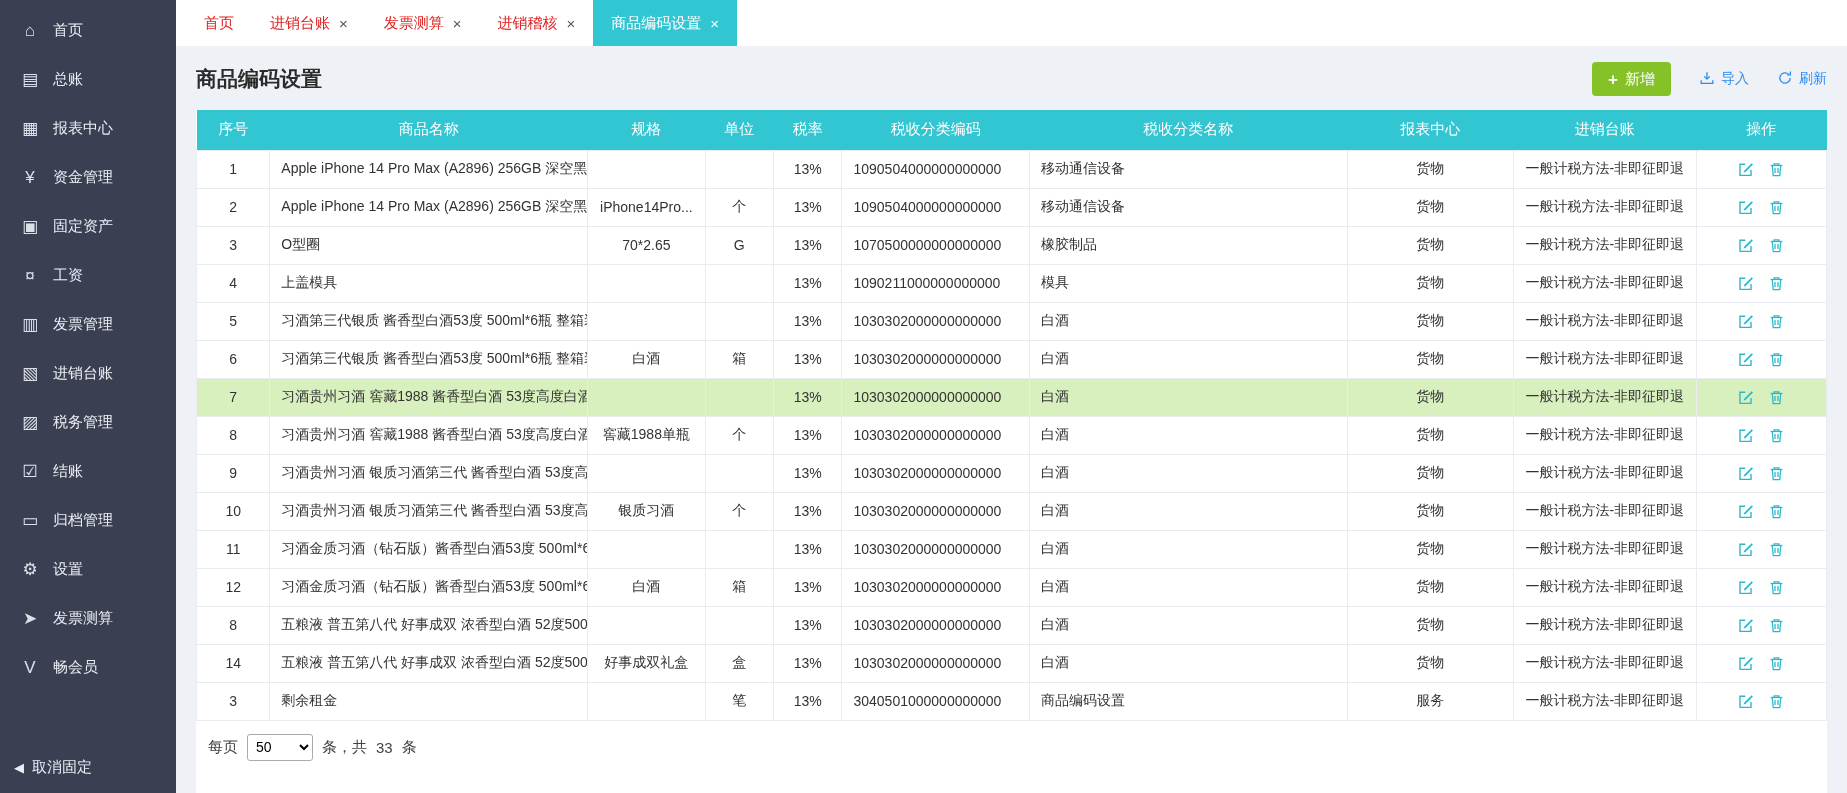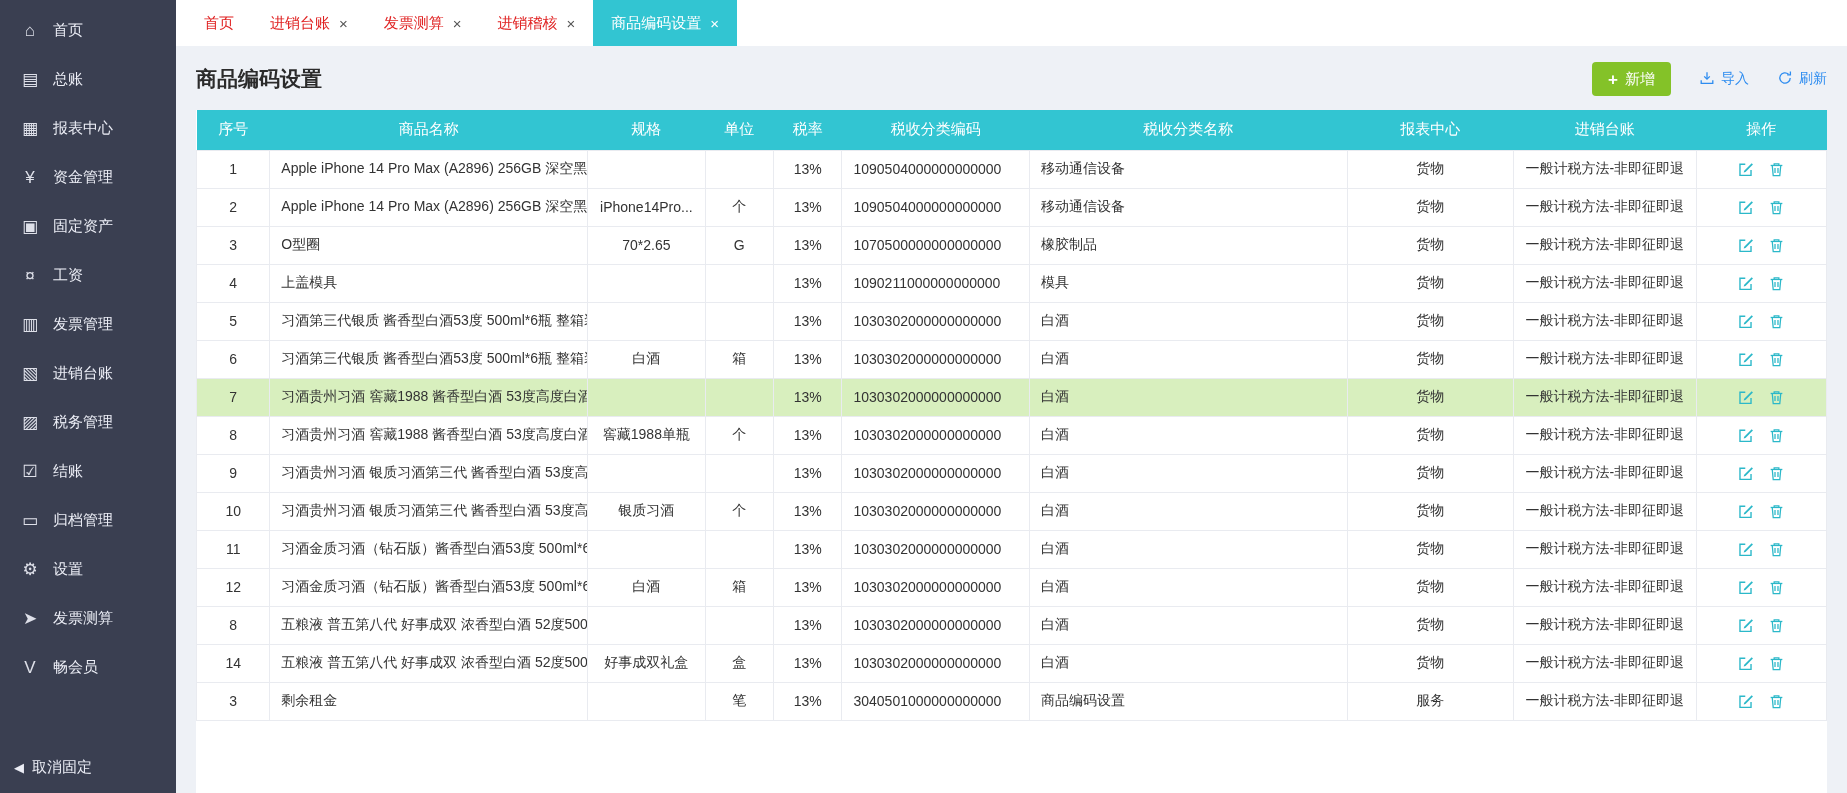--- a/index.html
+++ b/index.html
@@ -593,15 +593,22 @@
                     <path d="M5.8 4V2.8h4.4V4"></path>
                     <path d="M4 4.2l.9 9.6h6.2l.9-9.6"></path>
                     <path d="M6.6 6.6v4.8M9.4 6.6v4.8"></path>
         </svg>
       </button>
     </td>
   </tr>
           </tbody>
       </table>
 
+      <div class="pager">
+        <span>每页</span>
+        <select><option>50</option></select>
+        <span>条，共</span>
+        <span>33</span>
+        <span>条</span>
+      </div>
     </div>
   </div>
 </div>
 
 </body></html>

